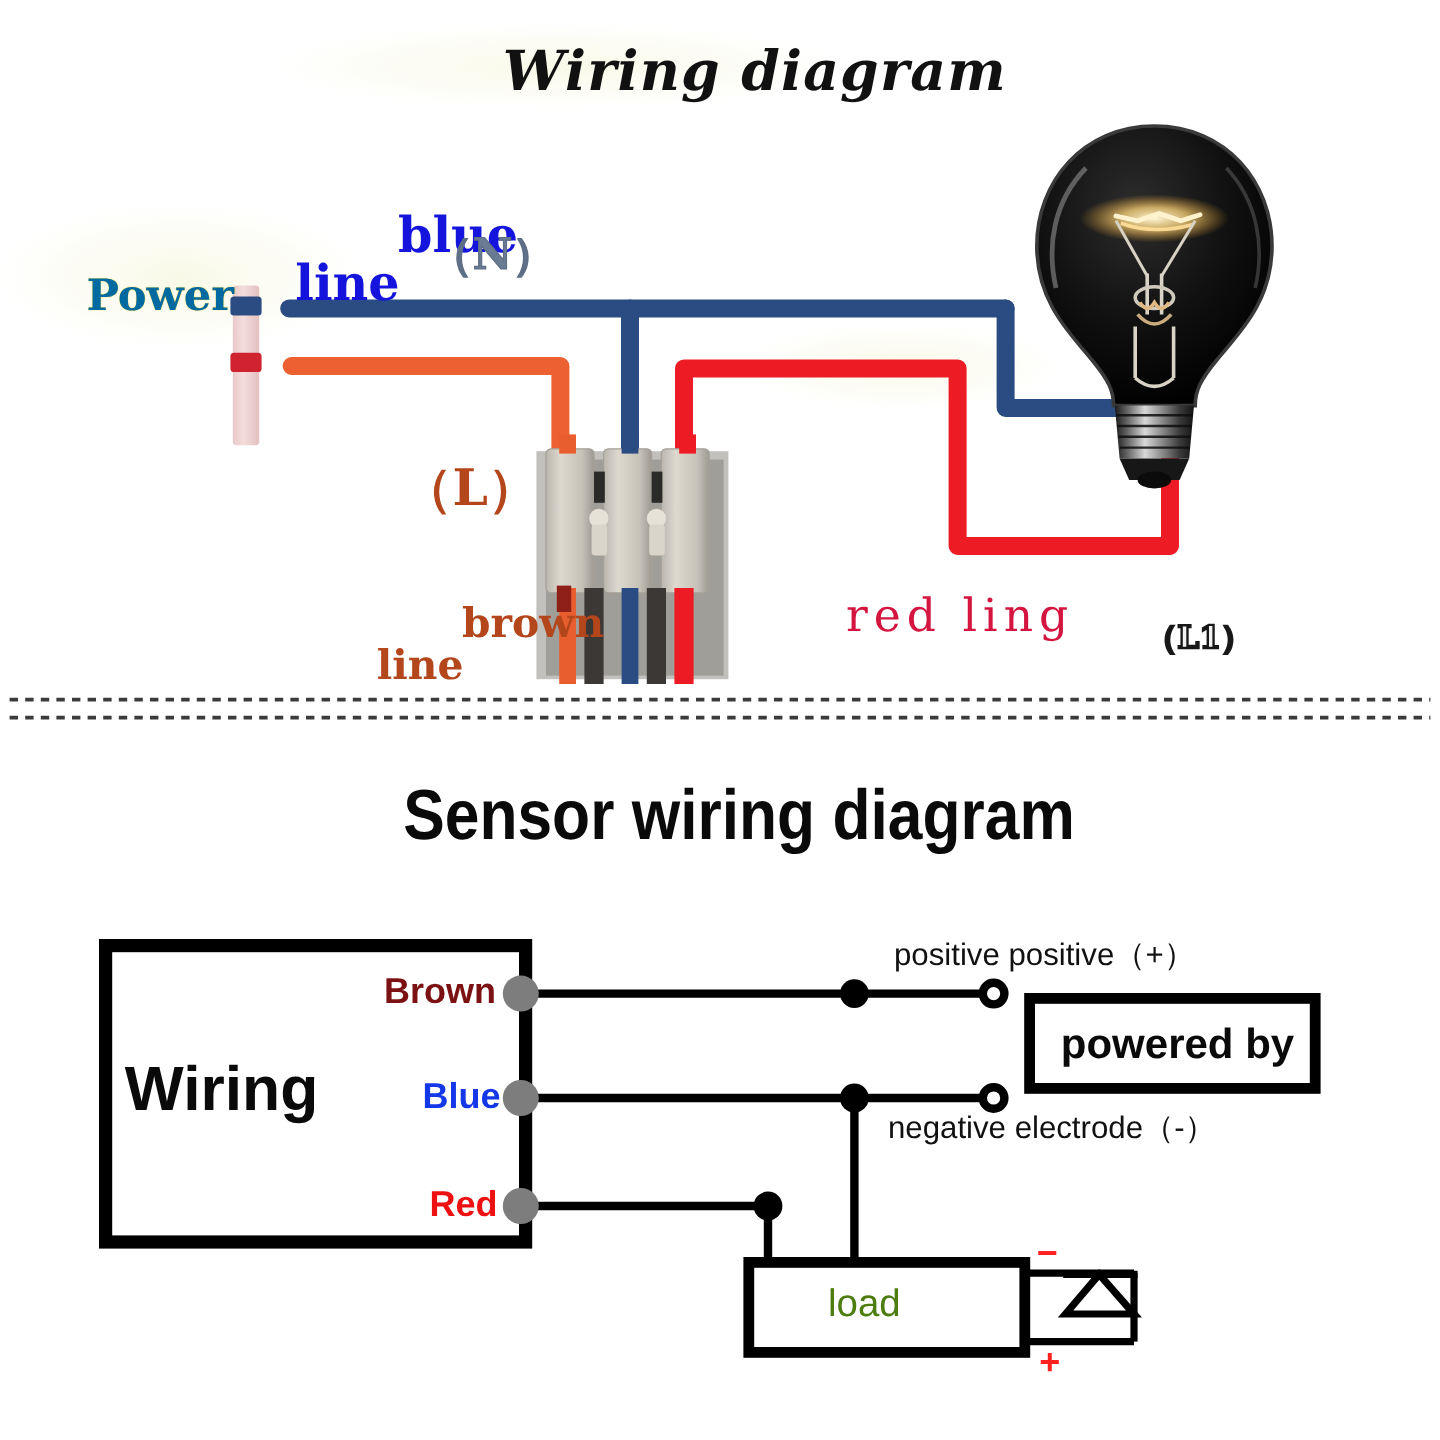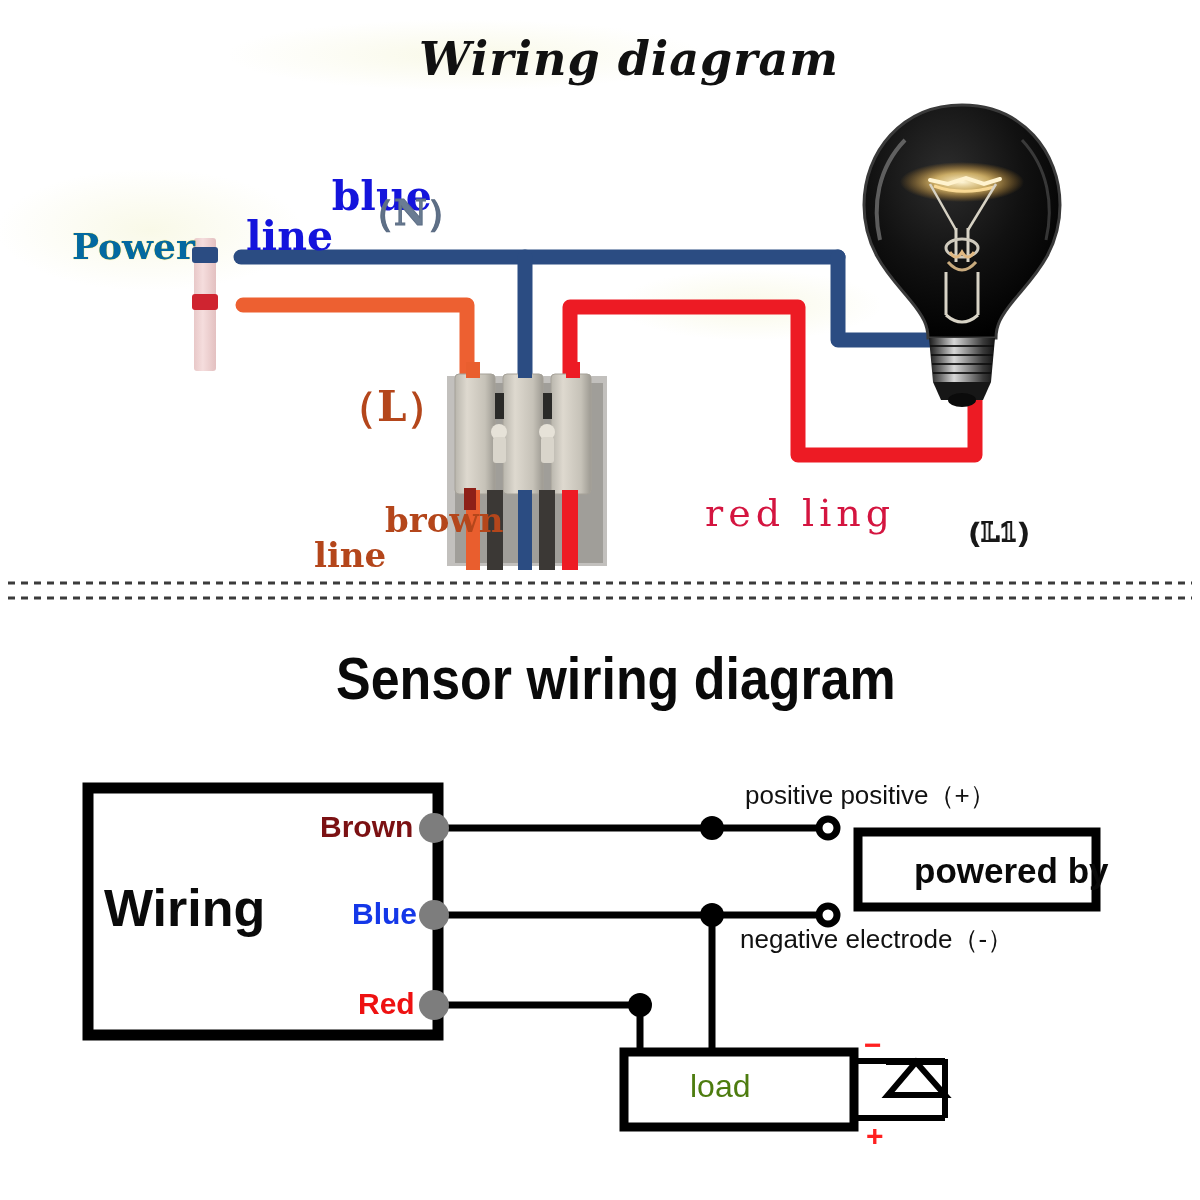--- a/index.html
+++ b/index.html
@@ -295,21 +295,21 @@
     <div class="txt t-sensor" style="left:104px;top:282px;">Wiring</div>
 
     <div class="txt t-brown" style="left:320px;top:212px;">Brown</div>
     <div class="txt t-blue" style="left:352px;top:299px;">Blue</div>
     <div class="txt t-red" style="left:358px;top:389px;">Red</div>
 
     <div class="txt t-electrode" style="left:745px;top:182px;"><span>positive positive</span><span>（+）</span></div>
 
     <div class="txt t-electrode" style="left:740px;top:326px;"><span>negative electrode</span><span>（-）</span></div>
 
-    <div class="txt t-poweredby" style="left:914px;top:253px;">powered by</div>
+    <div class="txt t-poweredby" style="left:884px;top:253px;">powered by</div>
 
     <div class="txt t-load" style="left:690px;top:470px;">load</div>
 
     <div class="txt t-sign" style="left:864px;top:430px;">−</div>
     <div class="txt t-sign" style="left:866px;top:521px;">+</div>
   </div>
 
 </div>
 
 </body></html>

